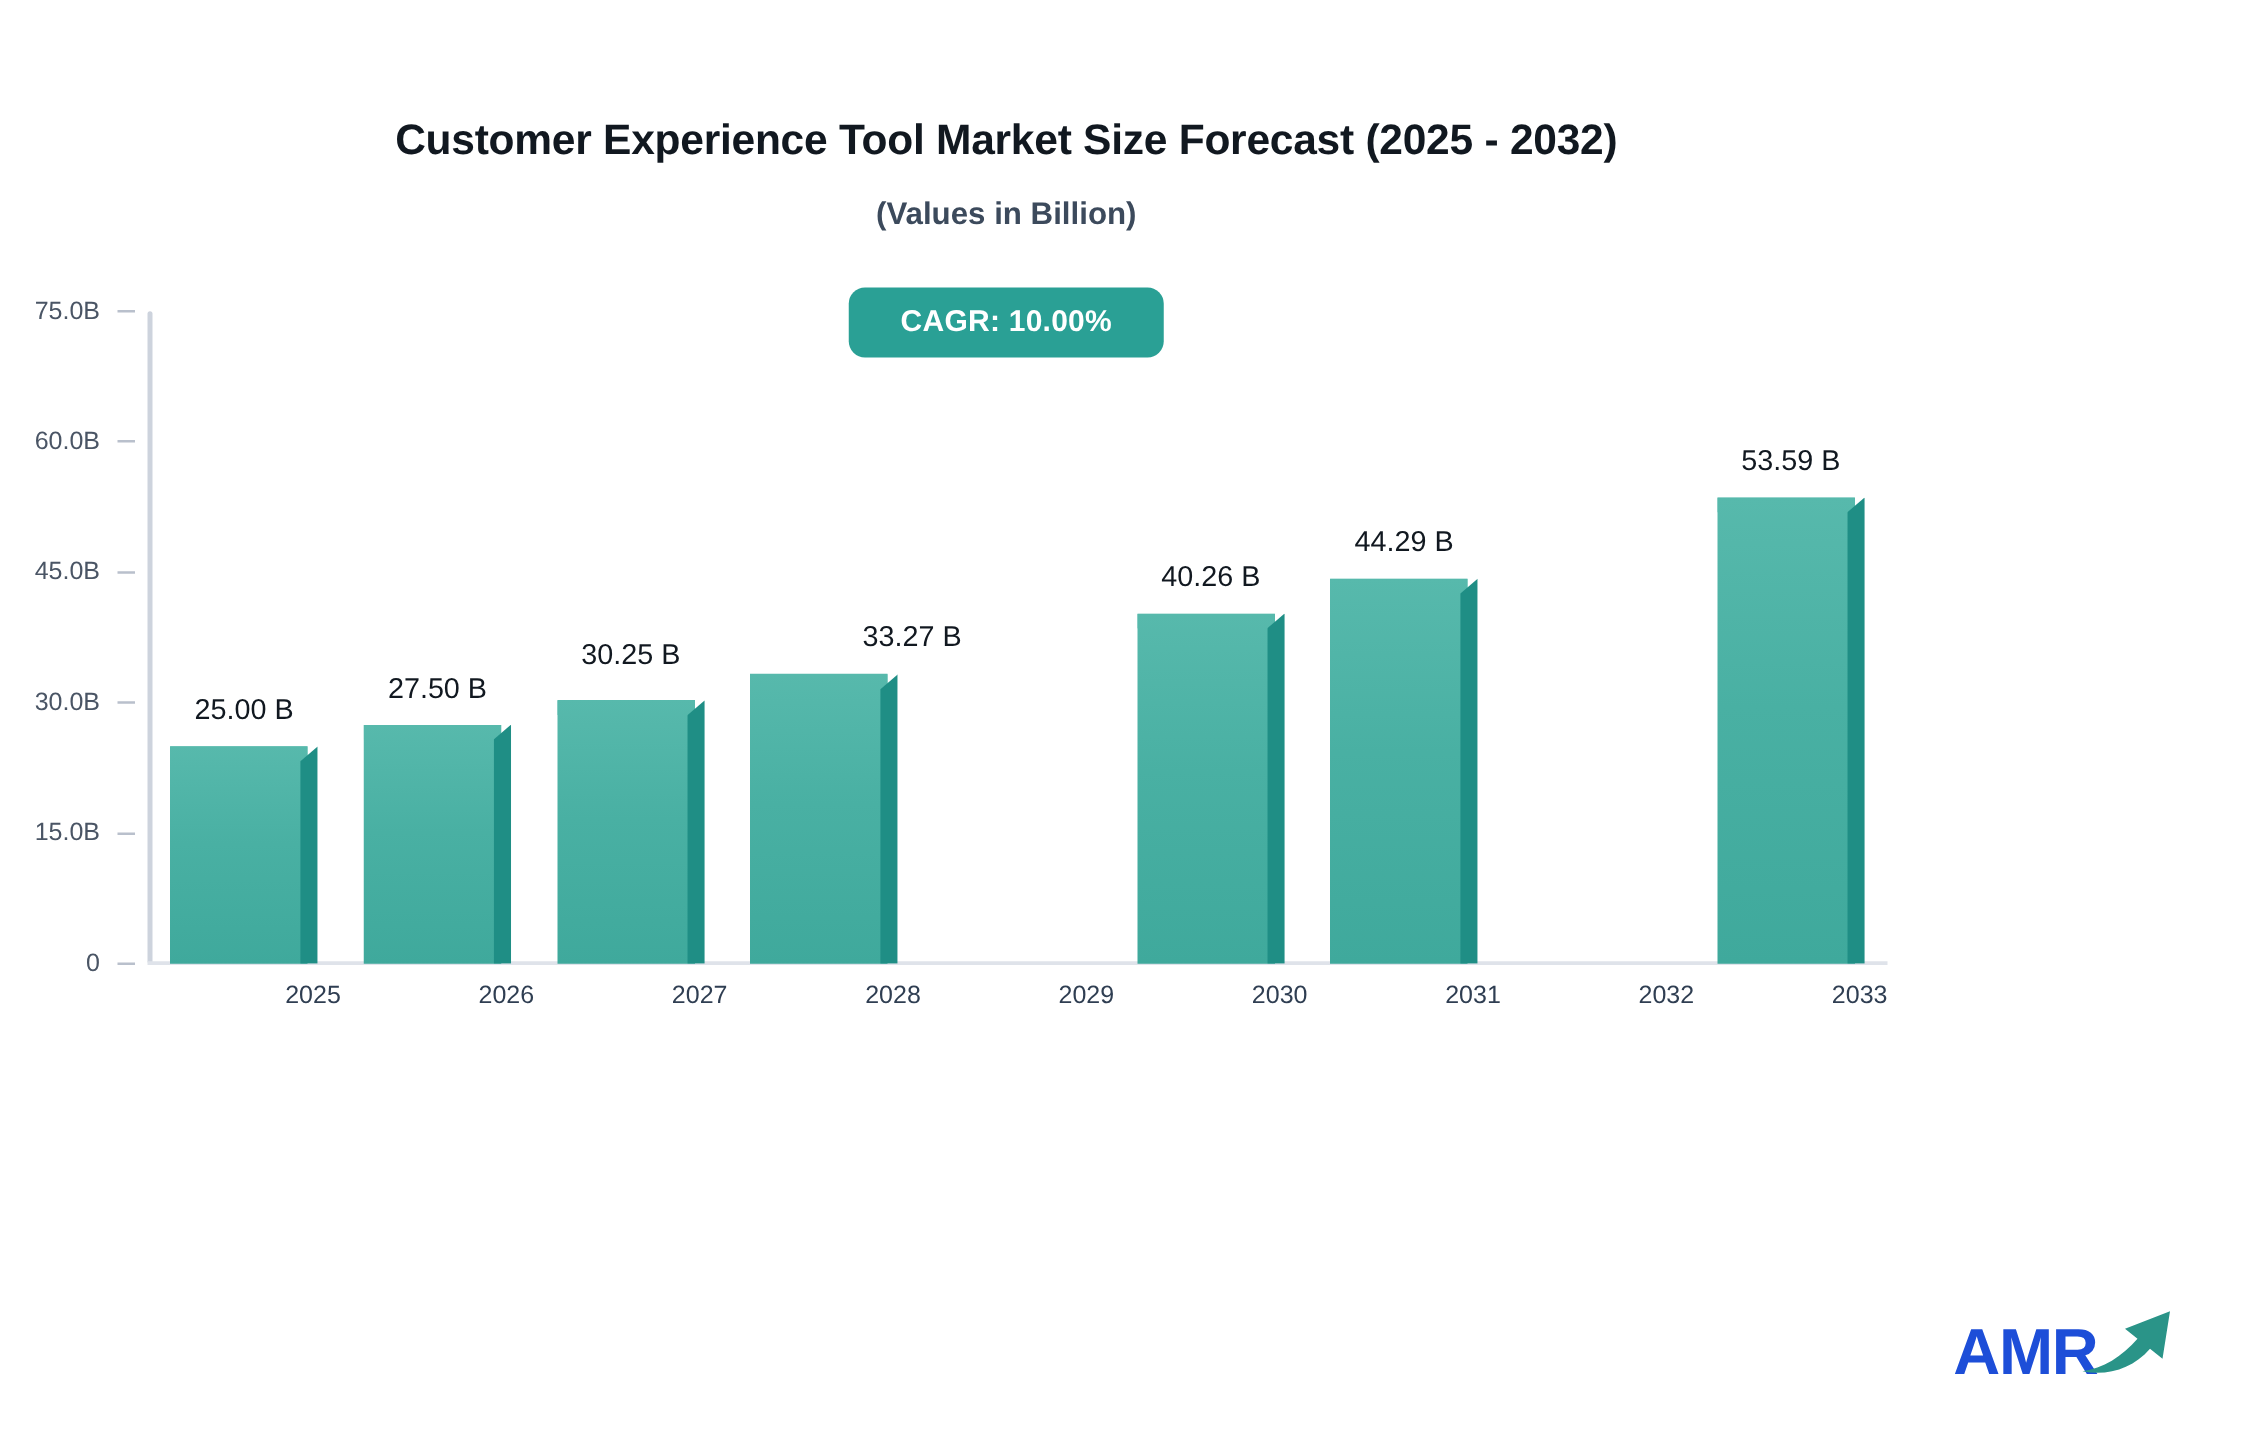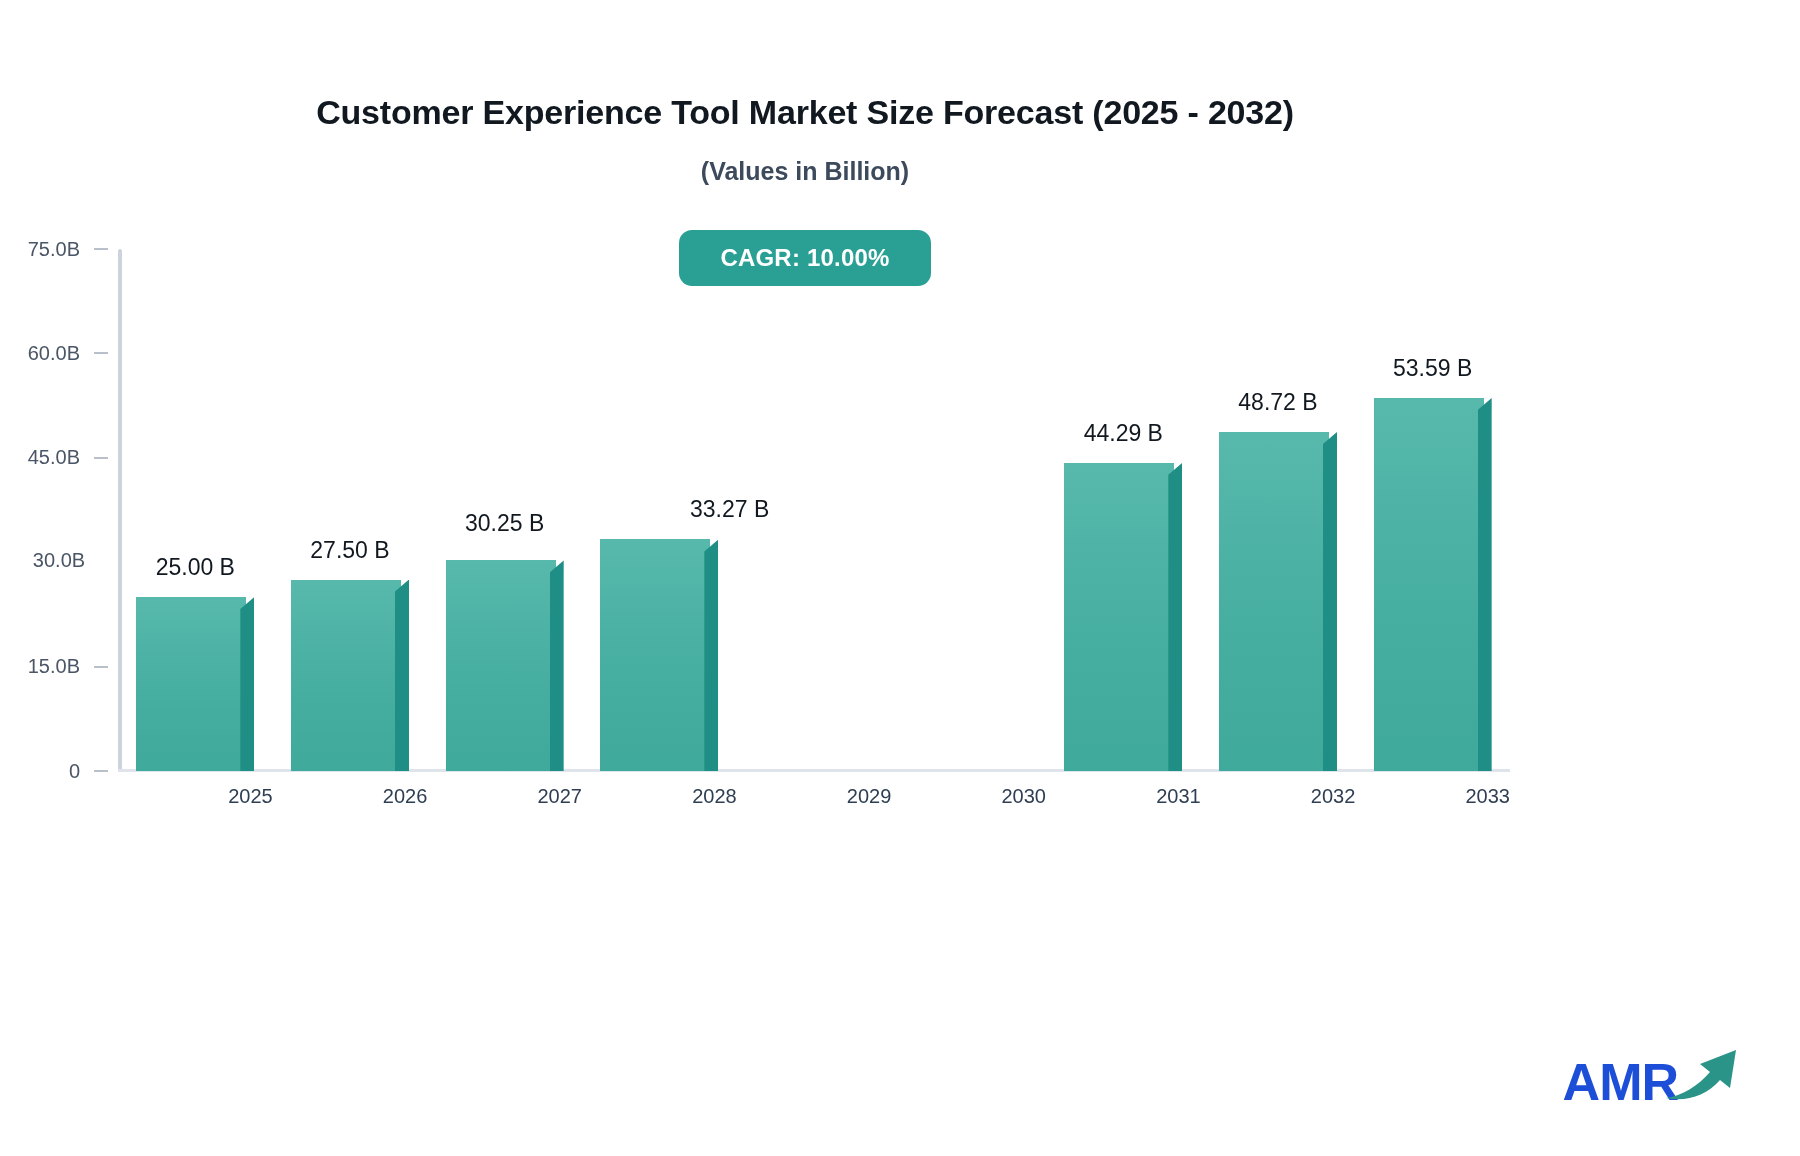--- a/index.html
+++ b/index.html
@@ -219,21 +219,21 @@
         <span class="y-dash"></span>
       </div>
       <div class="y-tick" style="top: 343.4px;">
         <span class="y-label">60.0B</span>
         <span class="y-dash"></span>
       </div>
       <div class="y-tick" style="top: 447.8px;">
         <span class="y-label">45.0B</span>
         <span class="y-dash"></span>
       </div>
-      <div class="y-tick" style="top: 552.2px; flex-direction: column;">
+      <div class="y-tick" style="top: 552.2px;">
         <span class="y-label">30.0B</span>
         <span class="y-dash"></span>
       </div>
       <div class="y-tick" style="top: 656.6px;">
         <span class="y-label">15.0B</span>
         <span class="y-dash"></span>
       </div>
       <div class="y-tick" style="top: 761px;">
         <span class="y-label">0</span>
         <span class="y-dash"></span>
@@ -265,34 +265,34 @@
         </div>
       </div>
       <div class="bar-slot" style="left: 464px; width: 154.667px;">
         <div class="bar-wrap" style="height: 231.559px; left: 18.3333px;">
           <div class="bar-top" style="top: 0px;"></div>
           <div class="bar-front"></div>
           <div class="bar-side" style="height: 231.559px;"></div>
           <div class="bar-value" style="bottom: 247.559px; text-align: right;">33.27 B</div>
         </div>
       </div>
+      <div class="bar-slot" style="left: 773.333px; width: 154.667px;">
+        <div class="bar-wrap" style="height: 280.21px; left: 18.3333px;">
+          <div class="bar-top" style="top: 0px;"></div>
+          <div class="bar-front"></div>
+          <div class="bar-side" style="height: 280.21px;"></div>
+          <div class="bar-value" style="bottom: 296.21px;">40.26 B</div>
+        </div>
+      </div>
       <div class="bar-slot" style="left: 928px; width: 154.667px;">
         <div class="bar-wrap" style="height: 308.258px; left: 18.3333px;">
           <div class="bar-top" style="top: 0px;"></div>
           <div class="bar-front"></div>
           <div class="bar-side" style="height: 308.258px;"></div>
           <div class="bar-value" style="bottom: 324.258px;">44.29 B</div>
-        </div>
-      </div>
-      <div class="bar-slot" style="left: 1082.67px; width: 154.667px;">
-        <div class="bar-wrap" style="height: 339.091px; left: 18.3333px;">
-          <div class="bar-top" style="top: 0px;"></div>
-          <div class="bar-front"></div>
-          <div class="bar-side" style="height: 339.091px;"></div>
-          <div class="bar-value" style="bottom: 355.091px;">48.72 B</div>
         </div>
       </div>
       <div class="bar-slot" style="left: 1237.33px; width: 154.667px;">
         <div class="bar-wrap" style="height: 372.986px; left: 18.3333px;">
           <div class="bar-top" style="top: 0px;"></div>
           <div class="bar-front"></div>
           <div class="bar-side" style="height: 372.986px;"></div>
           <div class="bar-value" style="bottom: 388.986px;">53.59 B</div>
         </div>
       </div>

